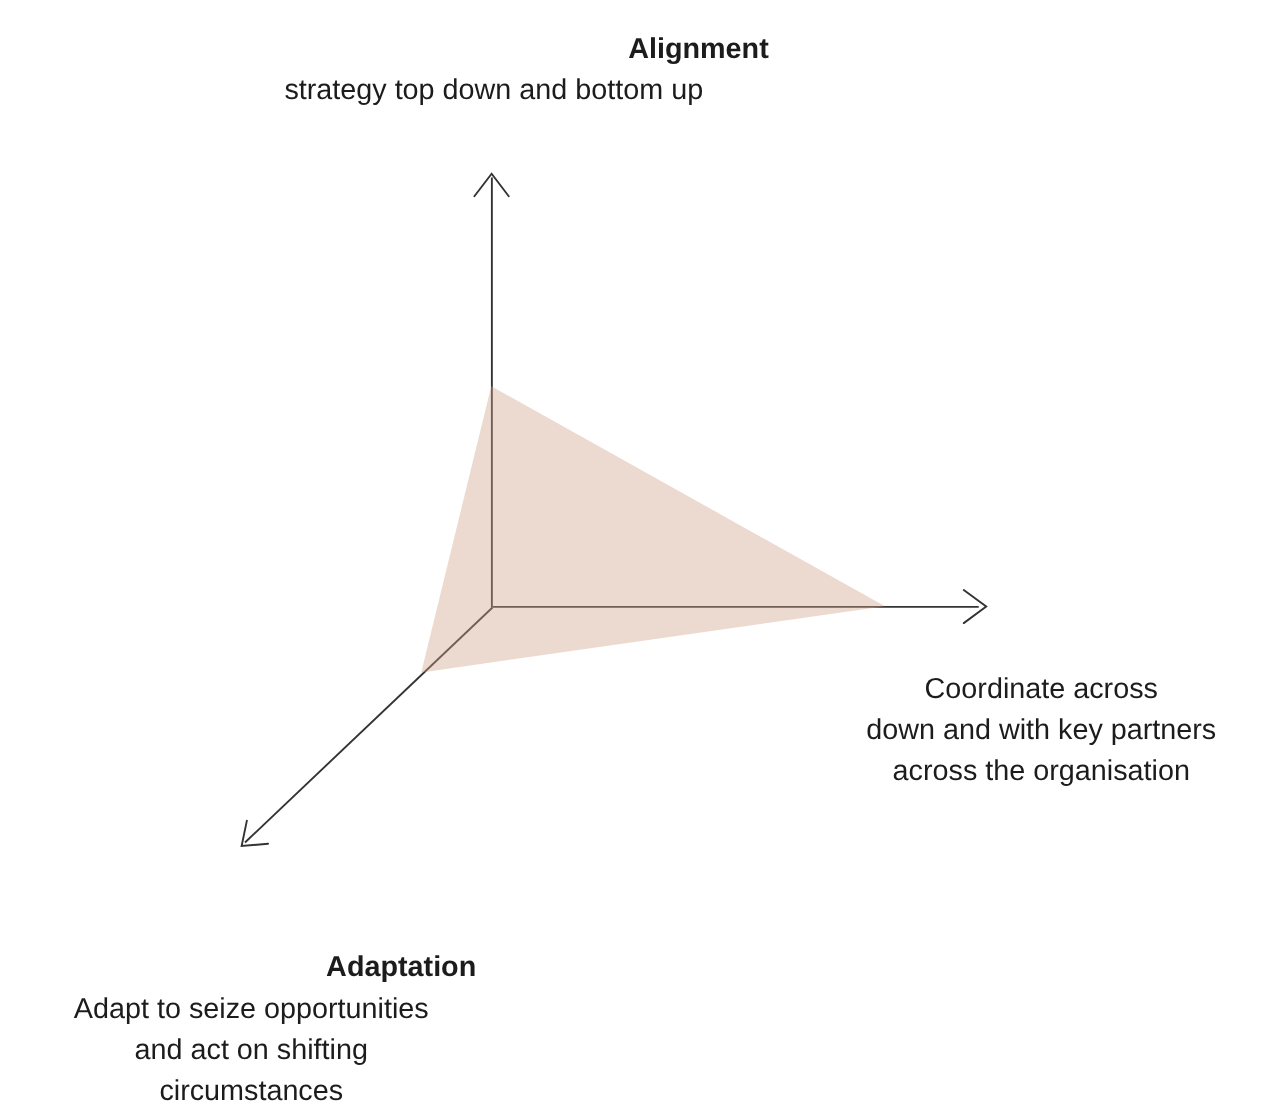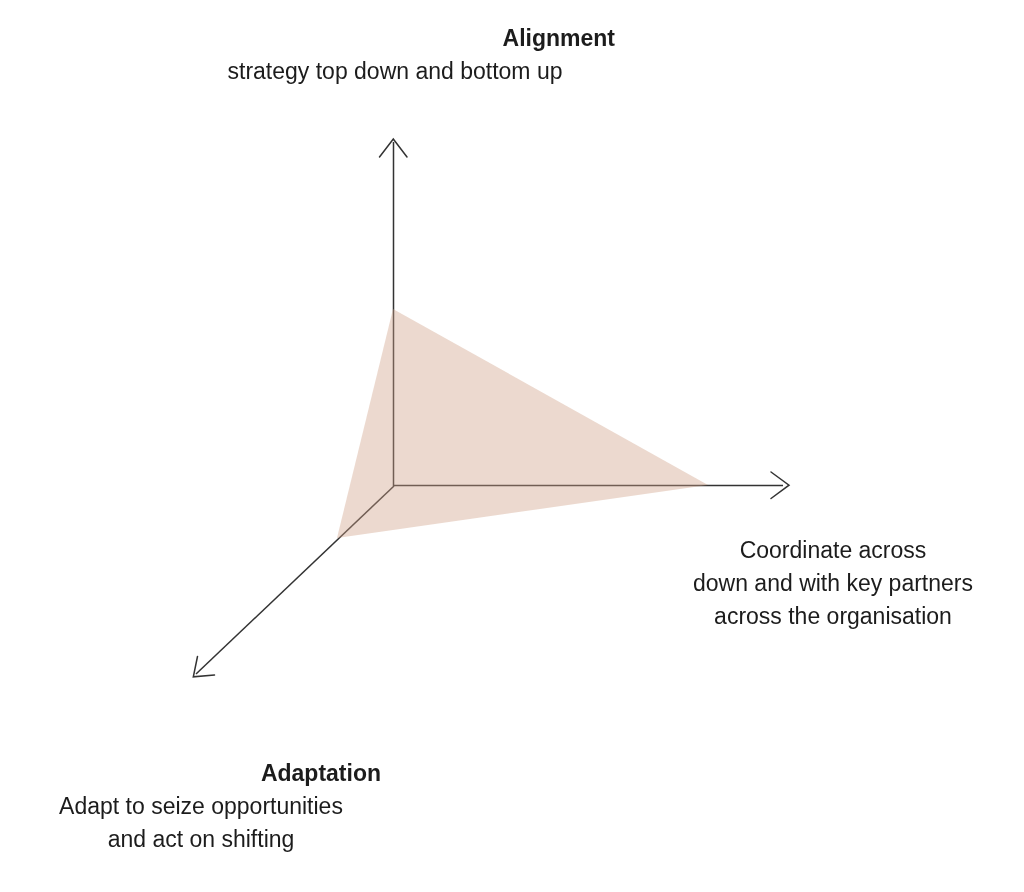--- a/index.html
+++ b/index.html
@@ -75,15 +75,16 @@
   <div class="label-block coordination">
     <div>Coordinate across</div>
     <div>down and with key partners</div>
     <div>across the organisation</div>
   </div>
 
   <div class="label-block adaptation">
     <div class="label-title">Adaptation</div>
     <div>Adapt to seize opportunities</div>
     <div>and act on shifting</div>
+    <div>circumstances</div>
   </div>
 
 </div>
 
 </body></html>

